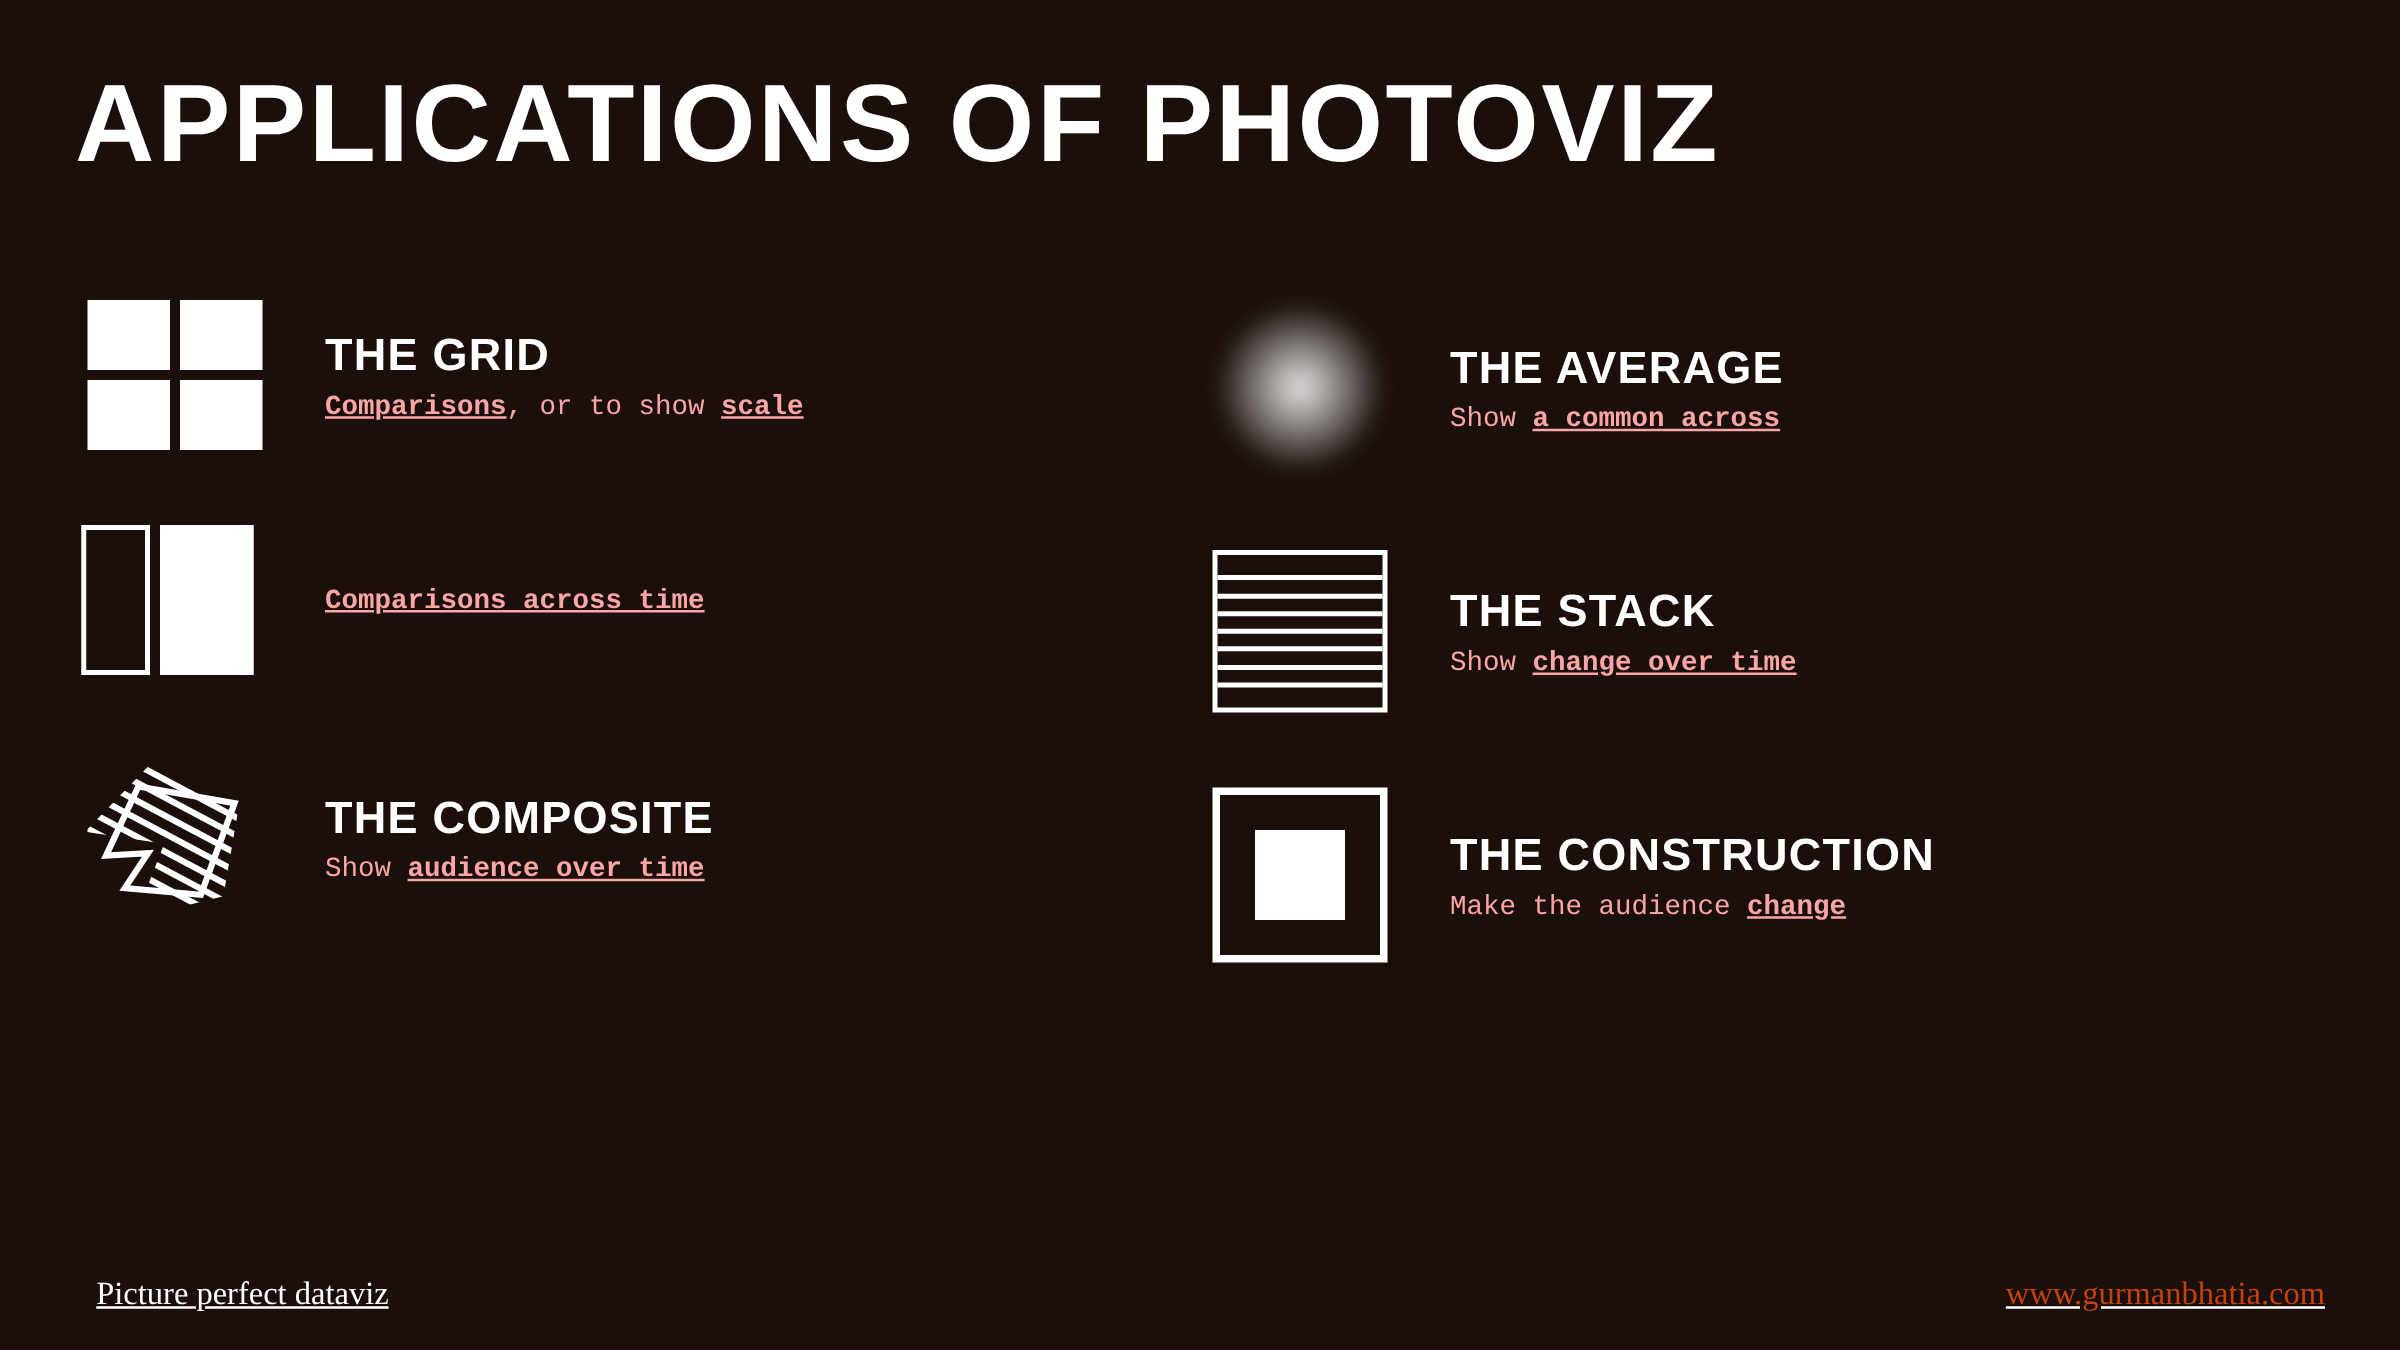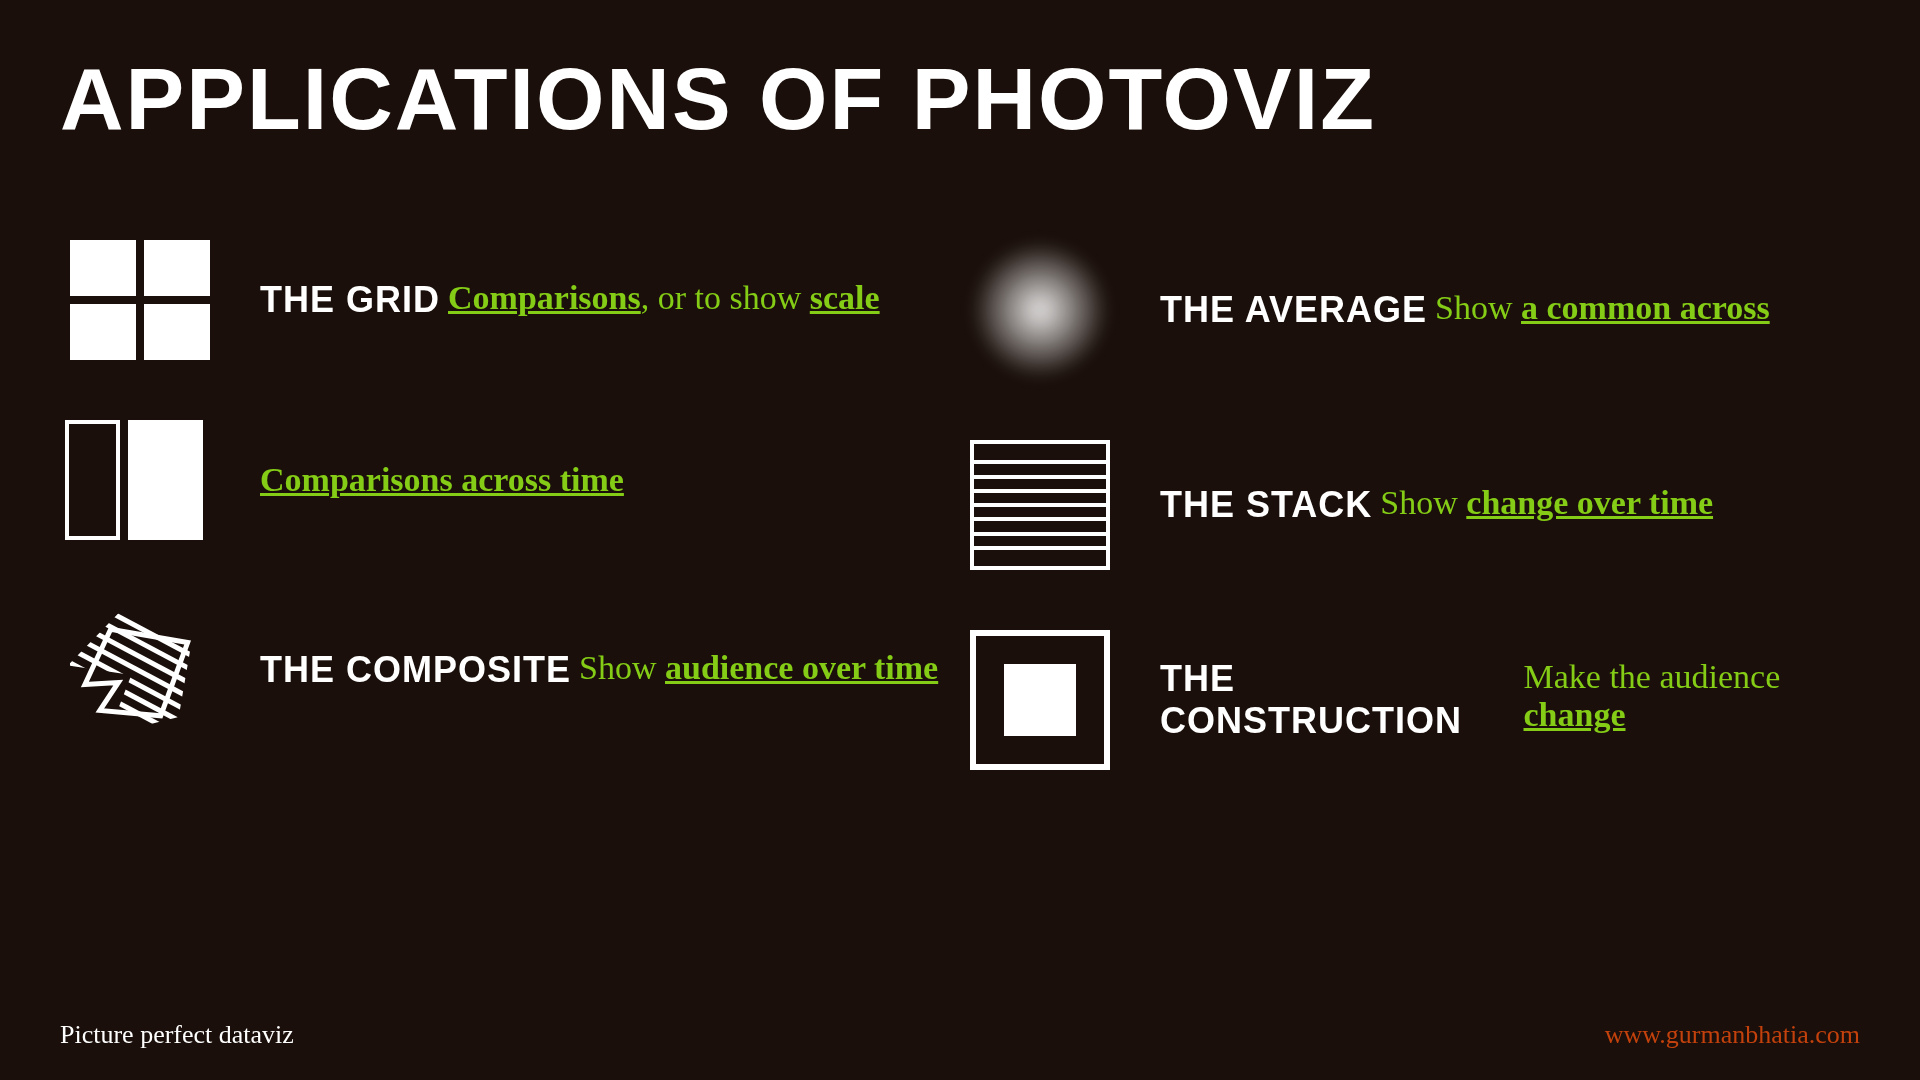--- a/index.html
+++ b/index.html
@@ -43,37 +43,37 @@
     .icon-area {
       width: 160px;
       min-width: 160px;
       display: flex;
       align-items: center;
       justify-content: center;
     }
 
     .text-area {
       display: flex;
-      flex-direction: row;
+      flex-direction: column;
       gap: 8px;
     }
 
     .item-title {
       font-family: 'Arial Black', 'Arial Bold', Arial, sans-serif;
       font-weight: 900;
       font-size: 36px;
       letter-spacing: 1px;
       color: #ffffff;
       text-transform: uppercase;
     }
 
     .item-desc {
-      font-size: 34px;
-      color: #84cc16;
-      font-family: Liberation Serif, serif;
+      font-size: 22px;
+      color: #fca5a5;
+      font-family: Liberation Mono, monospace;
     }
 
     .item-desc strong {
       font-weight: bold;
       text-decoration: underline;
     }
 
     
     .icon-grid {
       display: grid;
@@ -162,25 +162,26 @@
 
     .icon-construction .inner {
       width: 72px;
       height: 72px;
       background: #ffffff;
     }
 
     .footer {
       position: absolute;
       bottom: 30px;
-      left: 60px;
+      left: 77px;
       right: 60px;
       display: flex;
       justify-content: space-between;
       align-items: center;
+      text-decoration: underline;
     }
 
     .footer-left {
       font-size: 26px;
       color: #ffffff;
       font-family: Georgia, serif;
     }
 
     .footer-right {
       font-size: 26px;

